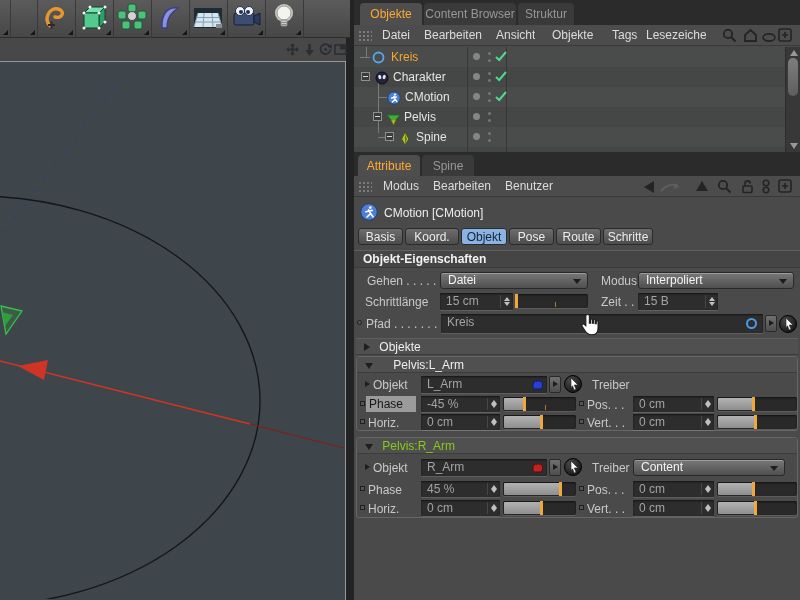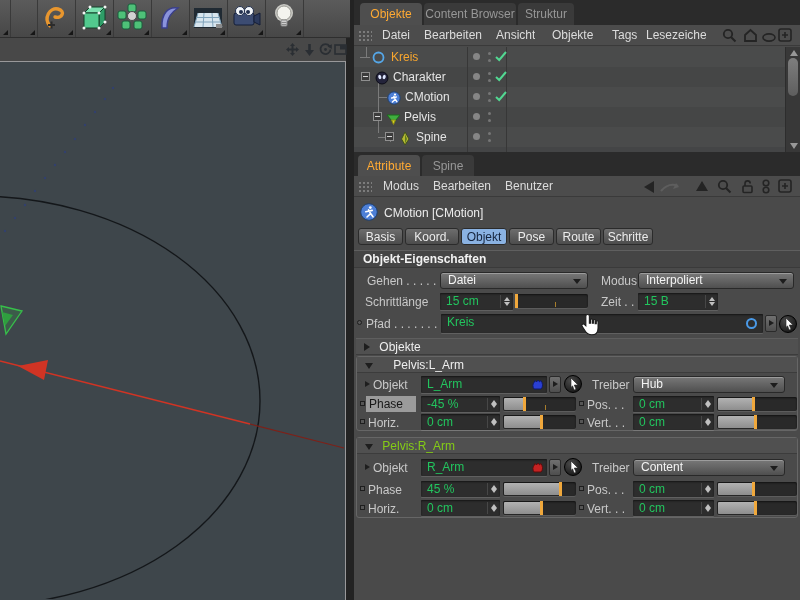--- a/index.html
+++ b/index.html
@@ -25,21 +25,21 @@
   .treerow{position:absolute;left:0;width:431px;height:20px}
   .treerow .lbl{position:absolute;top:3px;color:#e4e4e4}
   .treerow .lbl.sel{color:#f8a62e}
   .expander{position:absolute;width:9px;height:9px;background:#3c3c3c;border:1px solid #8f8f8f}
   .expander::after{content:"";position:absolute;left:1px;right:1px;top:3px;height:1px;background:#d6d6d6}
   .tline{position:absolute;background:#7b7b7b}
   .bigdot{position:absolute;width:7px;height:7px;border-radius:50%;background:#868686}
   .tinydot{position:absolute;width:3px;height:3px;border-radius:50%;background:#767676}
   
   .plabel{position:absolute;color:#c8c8c8;white-space:nowrap}
-  .field,.spin{position:absolute;background:#2d2d2d;border-radius:1px;box-shadow:inset 0 1px 2px rgba(0,0,0,.55),0 1px 0 rgba(255,255,255,.12);color:#22c55e}
+  .field,.spin{position:absolute;background:#2d2d2d;border-radius:1px;box-shadow:inset 0 1px 2px rgba(0,0,0,.55),0 1px 0 rgba(255,255,255,.12);color:#a3a3a3}
   .spin .val,.field .val{position:absolute;left:6px;top:1px;line-height:15px;white-space:nowrap}
   .spin .arr{position:absolute;right:2px;top:2px;bottom:2px;width:11px;border-left:1px solid #474747}
   .spin .arr i{position:absolute;left:3px;width:0;height:0;border-left:3.5px solid transparent;border-right:3.5px solid transparent}
   .spin .arr i.up{top:2px;border-bottom:4px solid #c0c0c0}
   .spin .arr i.dn{bottom:2px;border-top:4px solid #c0c0c0}
   .dropdown{position:absolute;background:linear-gradient(#787878,#4f4f4f);border:1px solid #292929;border-radius:3px;box-shadow:inset 0 1px 0 rgba(255,255,255,.28);color:#f4f4f4}
   .dropdown .val{position:absolute;left:7px;top:0;line-height:15px;white-space:nowrap}
   .dd-arrow{position:absolute;right:6px;top:6px;width:0;height:0;border-left:4.5px solid transparent;border-right:4.5px solid transparent;border-top:5px solid #1d1d1d}
   .slider{position:absolute;height:14px;background:#292929;border-radius:2px;box-shadow:inset 0 1px 2px rgba(0,0,0,.6),0 1px 0 rgba(255,255,255,.1)}
   .slider .fill{position:absolute;left:1px;top:1px;bottom:1px;width:var(--pos);background:linear-gradient(#b2b2b2,#8e8e8e);border-radius:1px}
@@ -453,24 +453,20 @@
       </div>
       <div class="minibtn" style="left:192px;top:19px;width:12px;height:17px">
           <i></i>
         </div>
       <div class="picker" style="left:207px;top:18px">
           <svg width="16" height="16" viewBox="0 0 16 16" style="position:absolute;left:1px;top:0">
             <path d="M5,2 L12,9 L8.3,9 L10,13.2 L8.2,14 L6.5,9.8 L5,11.5 Z" fill="#fff" stroke="#222" stroke-width="0.6"></path>
           </svg>
         </div>
       <span class="plabel" style="left:235px;top:21px">Treiber</span>
-      <div class="dropdown" style="left:276px;top:19px;width:152px;height:17px">
-          <span class="val">Hub</span>
-          <i class="dd-arrow"></i>
-        </div>
 
       <span class="keybox" style="left:3px;top:44px"></span>
       <div class="abs" style="left:9px;top:39px;width:50px;height:16px;background:#9b9b9b">
           <span style="position:absolute;left:3px;top:1px;color:#171717">Phase</span>
         </div>
       <div class="spin" style="left:64px;top:39px;width:79px;height:16px">
           <span class="val">-45 %</span>
           <span class="arr">
             <i class="up"></i>
             <i class="dn"></i>

